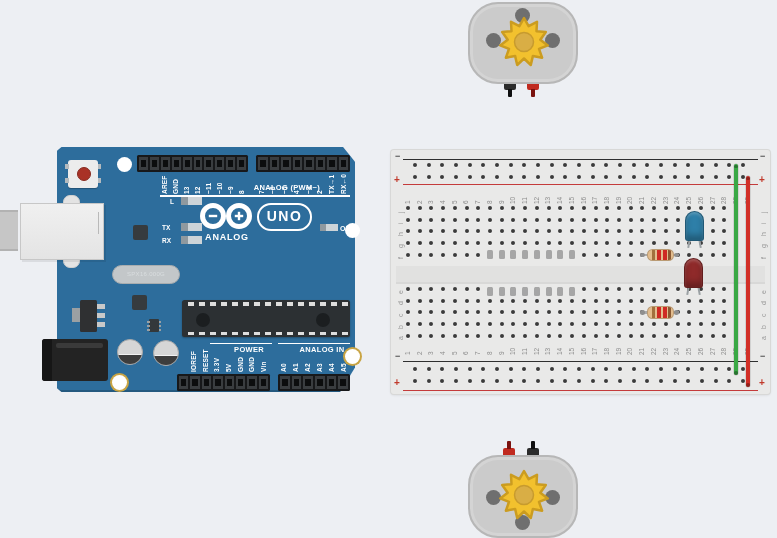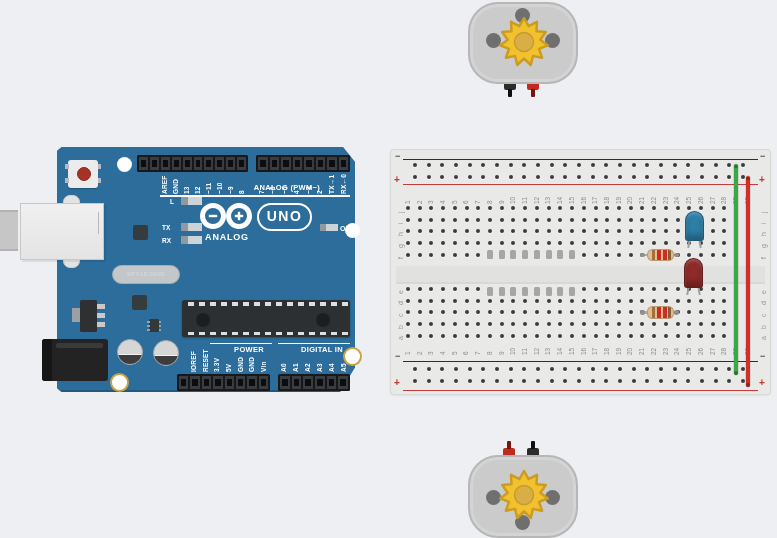--- a/index.html
+++ b/index.html
@@ -145,21 +145,21 @@
     <i class="mhole" style="left:60px;top:10px"></i>
     <i class="mhole" style="left:287.5px;top:75.5px"></i>
     <i class="mhole mhole-ring" style="left:54.5px;top:227.5px"></i>
     <i class="mhole mhole-ring" style="left:287.5px;top:201.5px"></i>
 
     <div class="wline" style="left:103px;top:48px;width:190px"></div>
     <div class="seclabel" style="left:140px;top:36px;width:123px;text-align:right">ANALOG (PWM~)</div>
     <div class="wline" style="left:153px;top:195.5px;width:62px"></div>
     <div class="seclabel" style="left:161px;top:198px;width:62px;text-align:center">POWER</div>
     <div class="wline" style="left:221px;top:195.5px;width:72px"></div>
-    <div class="seclabel" style="left:229px;top:198px;width:72px;text-align:center">DIGITAL IN</div>
+    <div class="seclabel" style="left:229px;top:198px;width:72px;text-align:center">ANALOG IN</div>
 
     <div class="ledtxt" style="left:113px;top:51px">L</div>
     <i class="sled" style="left:124px;top:50px"></i>
     <div class="ledtxt" style="left:105px;top:77px">TX</div>
     <i class="sled" style="left:124px;top:76px"></i>
     <div class="ledtxt" style="left:105px;top:90px">RX</div>
     <i class="sled" style="left:124px;top:89px"></i>
     <i class="sled" style="left:263px;top:77px;width:18px;height:7px"></i>
     <div class="ledtxt" style="left:283px;top:77.5px;font-size:7px">ON</div>
 

